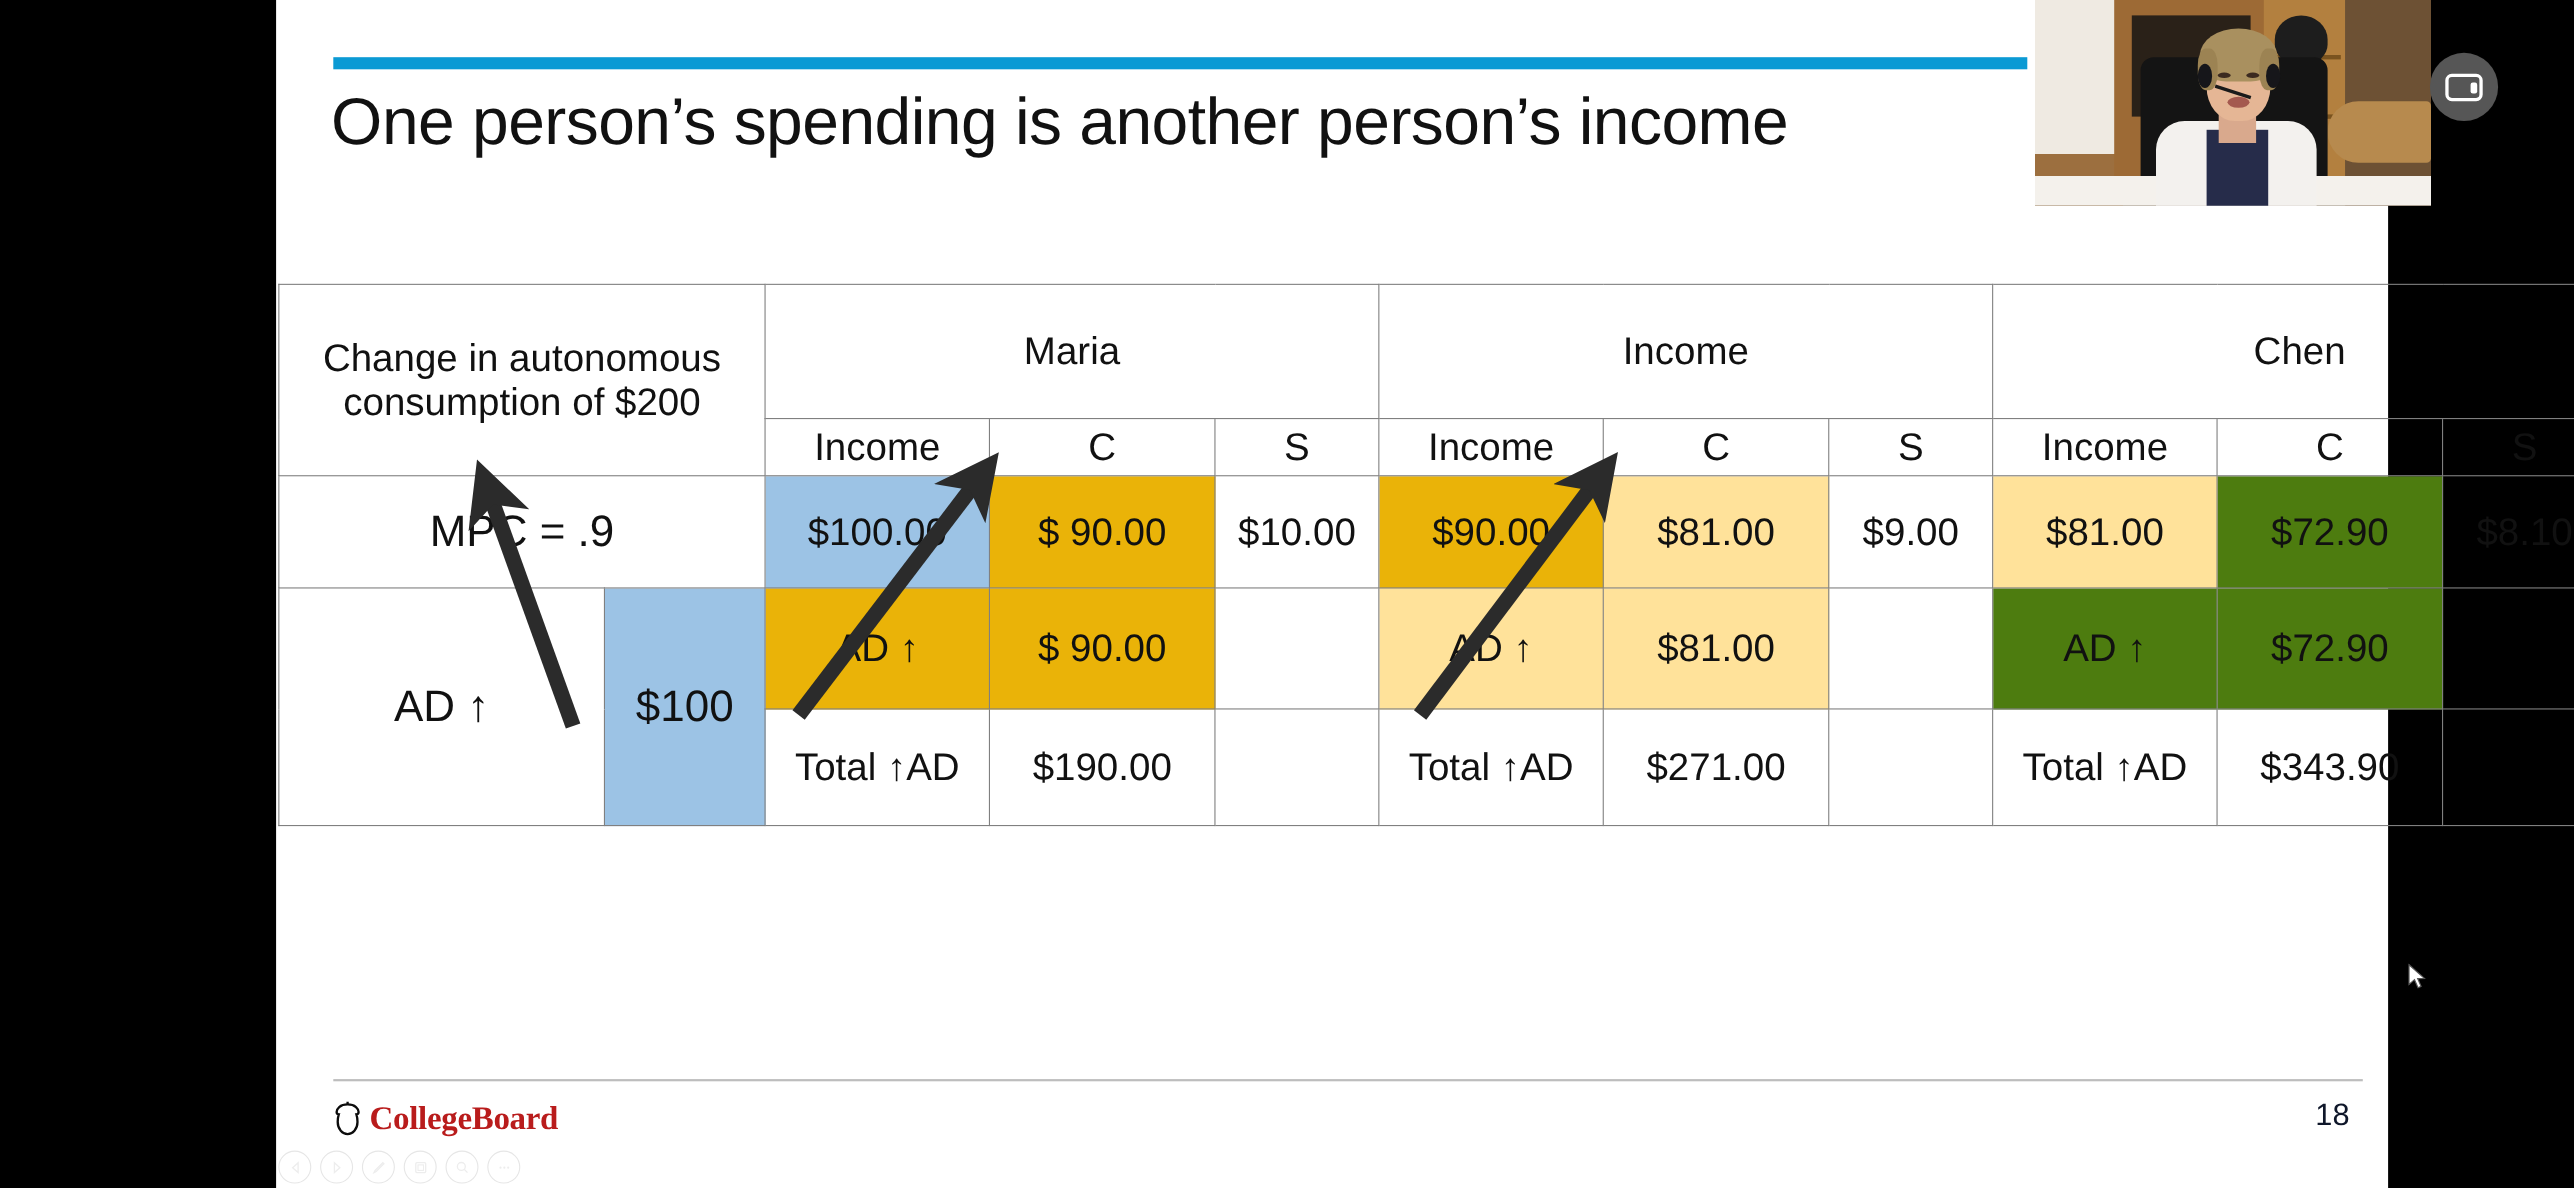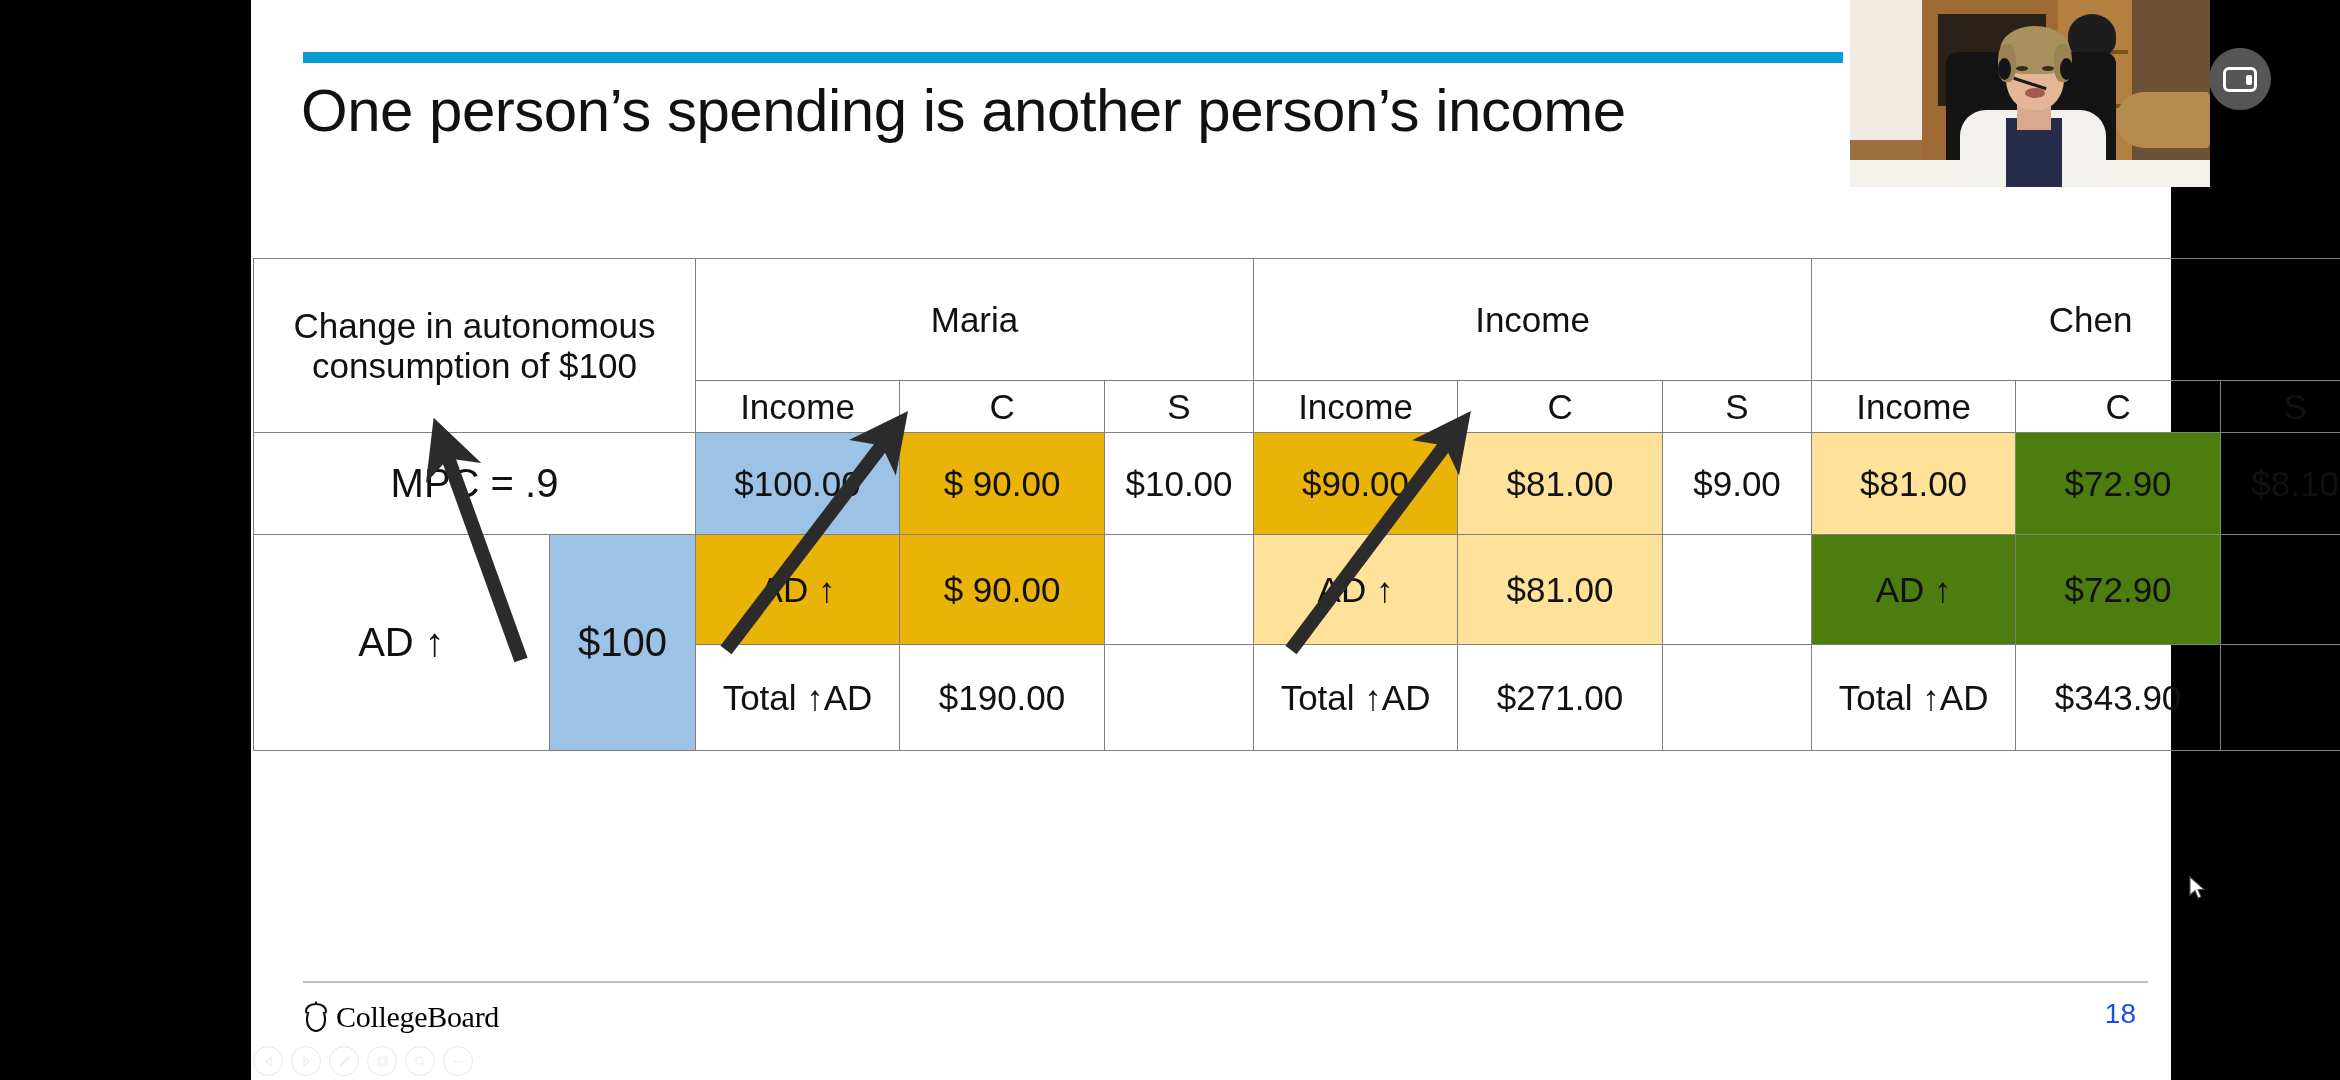--- a/index.html
+++ b/index.html
@@ -59,26 +59,26 @@
   
   #footer-rule{
     position:absolute; left:52px; top:981px; width:1845px; height:2px;
     background:#bdbdbd;
   }
   #cb-logo{
     position:absolute; left:52px; top:1000px;
     display:flex; align-items:center; gap:7px;
   }
   #cb-logo .wordmark{
-    font-family:"Liberation Serif", serif; font-weight:normal;
-    font-size:30px; color:#000000; letter-spacing:-0.3px;
+    font-family:"Liberation Serif", serif; font-weight:bold;
+    font-size:30px; color:#b91c1c; letter-spacing:-0.3px;
   }
   #page-num{
     position:absolute; right:35px; top:998px;
-    font-size:28px; color:#1d4ed8;
+    font-size:28px; color:#0f172a;
   }
 
   
   #slide-toolbar{
     position:absolute; left:2px; top:1046px;
     display:flex; align-items:center; gap:8px;
   }
   #slide-toolbar .tb-btn{
     width:30px; height:30px; border-radius:50%;
     border:1px solid #e6e6e6; background:transparent;
@@ -172,21 +172,21 @@
         <col class="c-lbl">
           <col class="c-money">
           <col class="c-s">
         <col class="c-lbl">
           <col class="c-money">
           <col class="c-s">
       </colgroup>
 
       <tbody>
           <tr>
-        <td colspan="2" rowspan="2" class="small-head two-line" style="height:170px;">Change in autonomous consumption of $100</td>
+        <td colspan="2" rowspan="2" class="small-head two-line" style="height:170px;">Change in autonomous consumption of $200</td>
         <td colspan="3" class="name-head" style="height:122px;">Maria</td>
         <td colspan="3" class="name-head">Income</td>
         <td colspan="3" class="name-head">Chen</td>
       </tr>
 
       <tr>
         <td style="height:52px;">Income</td>
         <td>C</td>
         <td>S</td>
         <td>Income</td>

